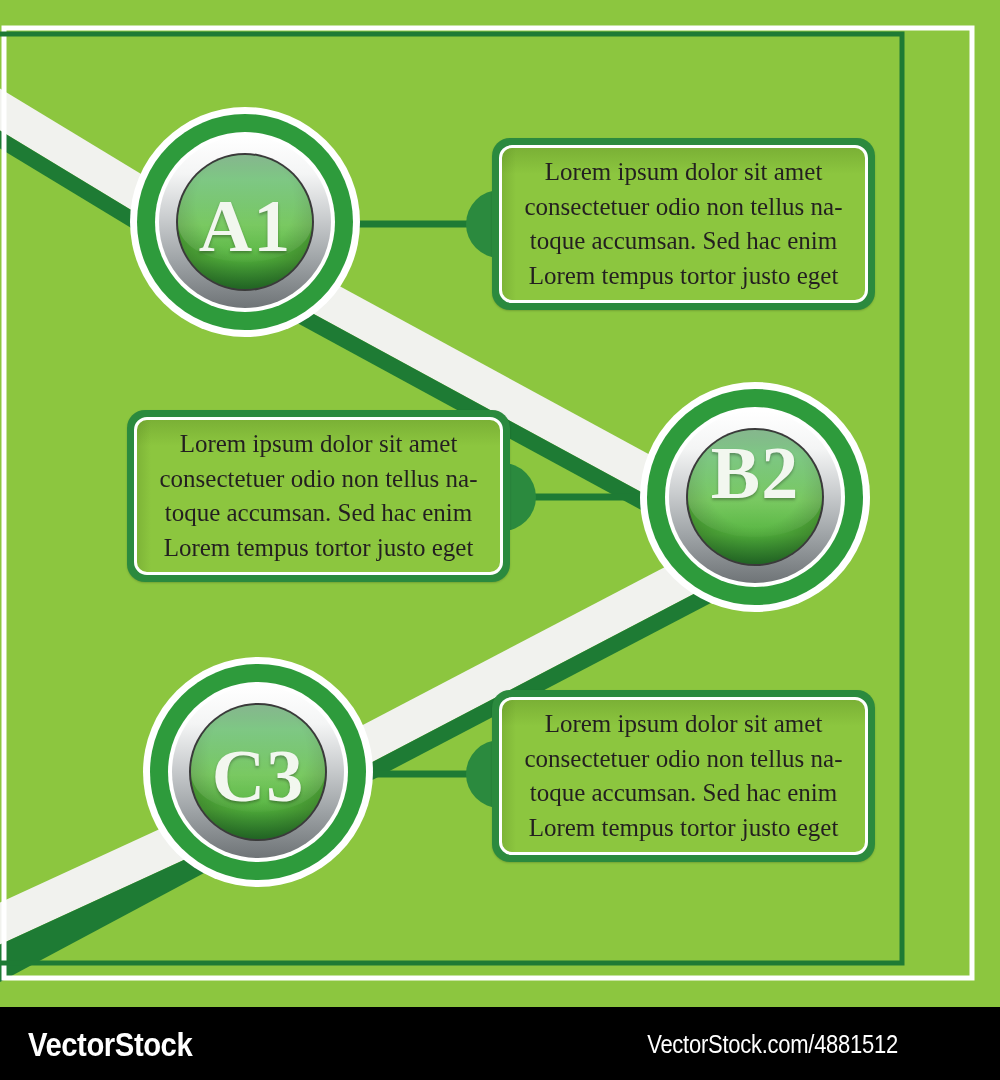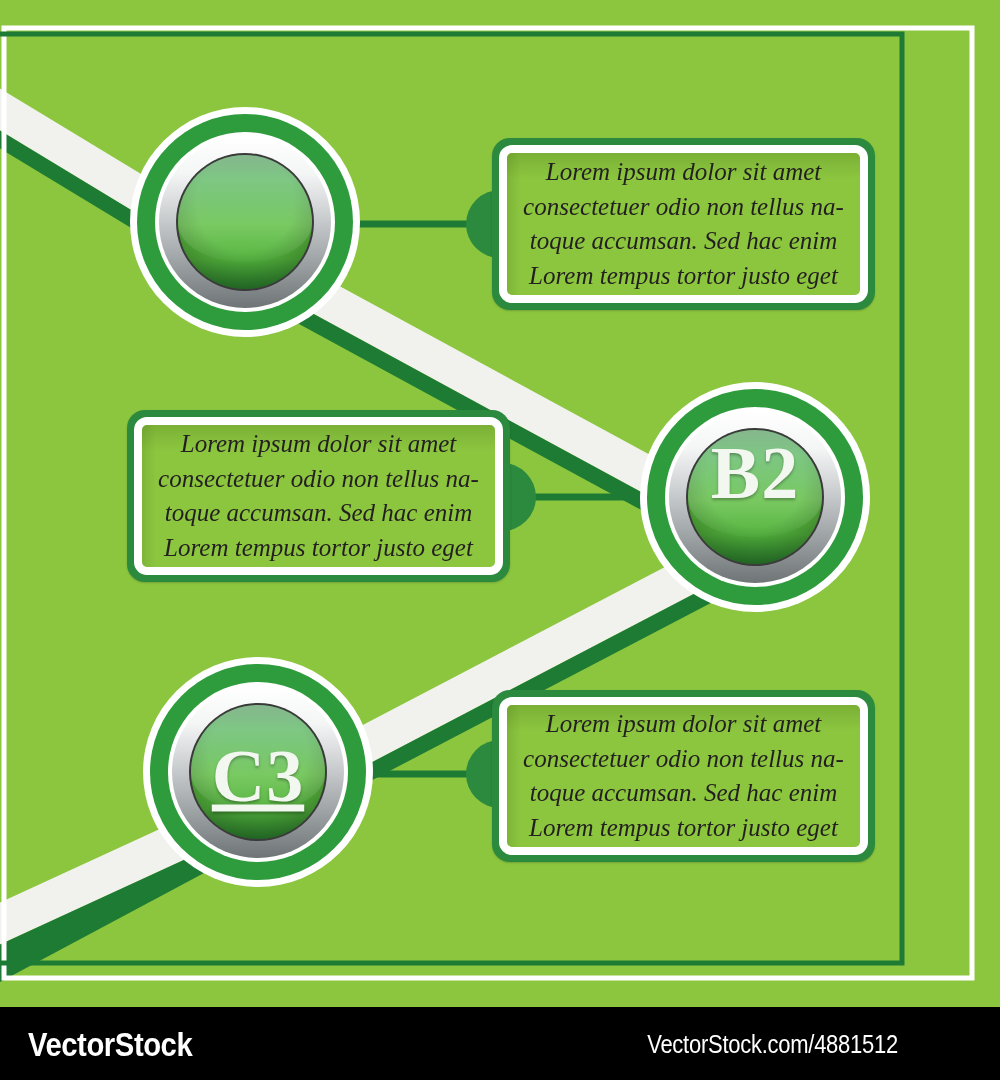--- a/index.html
+++ b/index.html
@@ -42,29 +42,28 @@
     box-sizing: border-box;
     border-radius: 18px;
     background: #2b8a3e;
     padding: 7px;
     box-shadow: 0 1px 2px rgba(0,0,0,0.18);
   }
   .tbox .inner {
     box-sizing: border-box;
     width: 100%;
     height: 100%;
-    border: 8px solid #ffffff;
+    border: 3px solid #ffffff;
     border-radius: 13px;
     background: #8cc63f;
     display: flex;
     align-items: center;
     justify-content: center;
     overflow: hidden;
     position: relative;
-    font-style: italic;
   }
   .tbox .inner::before {
     content: "";
     position: absolute;
     left: 0; right: 0; top: 0;
     height: 26px;
     background: linear-gradient(to bottom, rgba(60,100,20,0.22), rgba(60,100,20,0));
     pointer-events: none;
   }
   .tbox .inner::after {
@@ -247,22 +246,23 @@
           <circle cx="258" cy="772" r="86" fill="url(#silverRing)"></circle>
           <circle cx="258" cy="772" r="69" fill="#3a3a3a"></circle>
           <circle cx="258" cy="772" r="67" fill="url(#greenBtn)"></circle>
           <circle cx="258" cy="772" r="67" fill="url(#innerShade)"></circle>
           <path d="M 191 772 A 67 67 0 0 1 325 772 C 325 798 291 812 258 812 C 225 812 191 798 191 772 Z" fill="url(#gloss)"></path>
         </g>
 
       </g>
     </svg>
 
+    <span class="node-label" style="left:245px; top:226px;">A1</span>
     <span class="node-label" style="left:755px; top:473px;">B2</span>
-    <span class="node-label" style="left:258px; top:776px;text-decoration:underline;">C3</span>
+    <span class="node-label" style="left:258px; top:776px;">C3</span>
 
     <div class="tbox" style="left:492px; top:138px; width:383px; height:172px;">
       <div class="inner">
         <p>Lorem ipsum dolor sit amet consectetuer odio non tellus na-toque accumsan. Sed hac enim Lorem tempus tortor justo eget</p>
       </div>
     </div>
 
     <div class="tbox" style="left:127px; top:410px; width:383px; height:172px;">
       <div class="inner">
         <p>Lorem ipsum dolor sit amet consectetuer odio non tellus na-toque accumsan. Sed hac enim Lorem tempus tortor justo eget</p>

